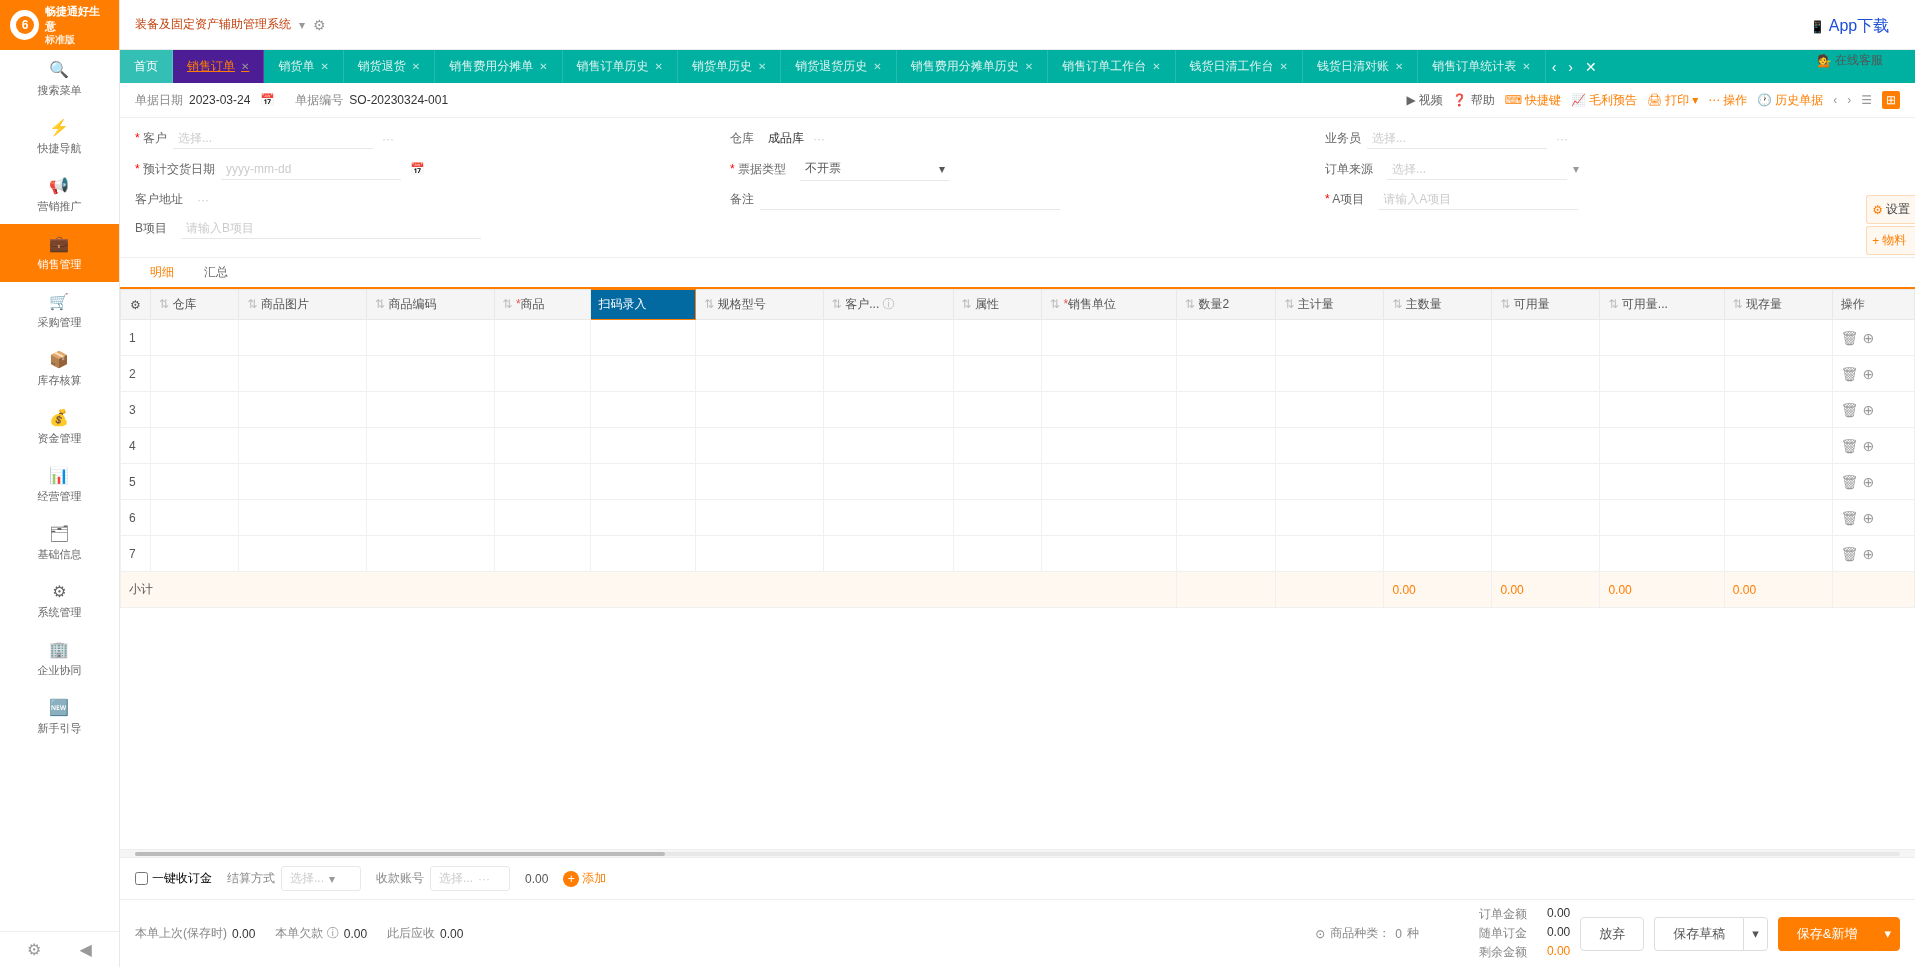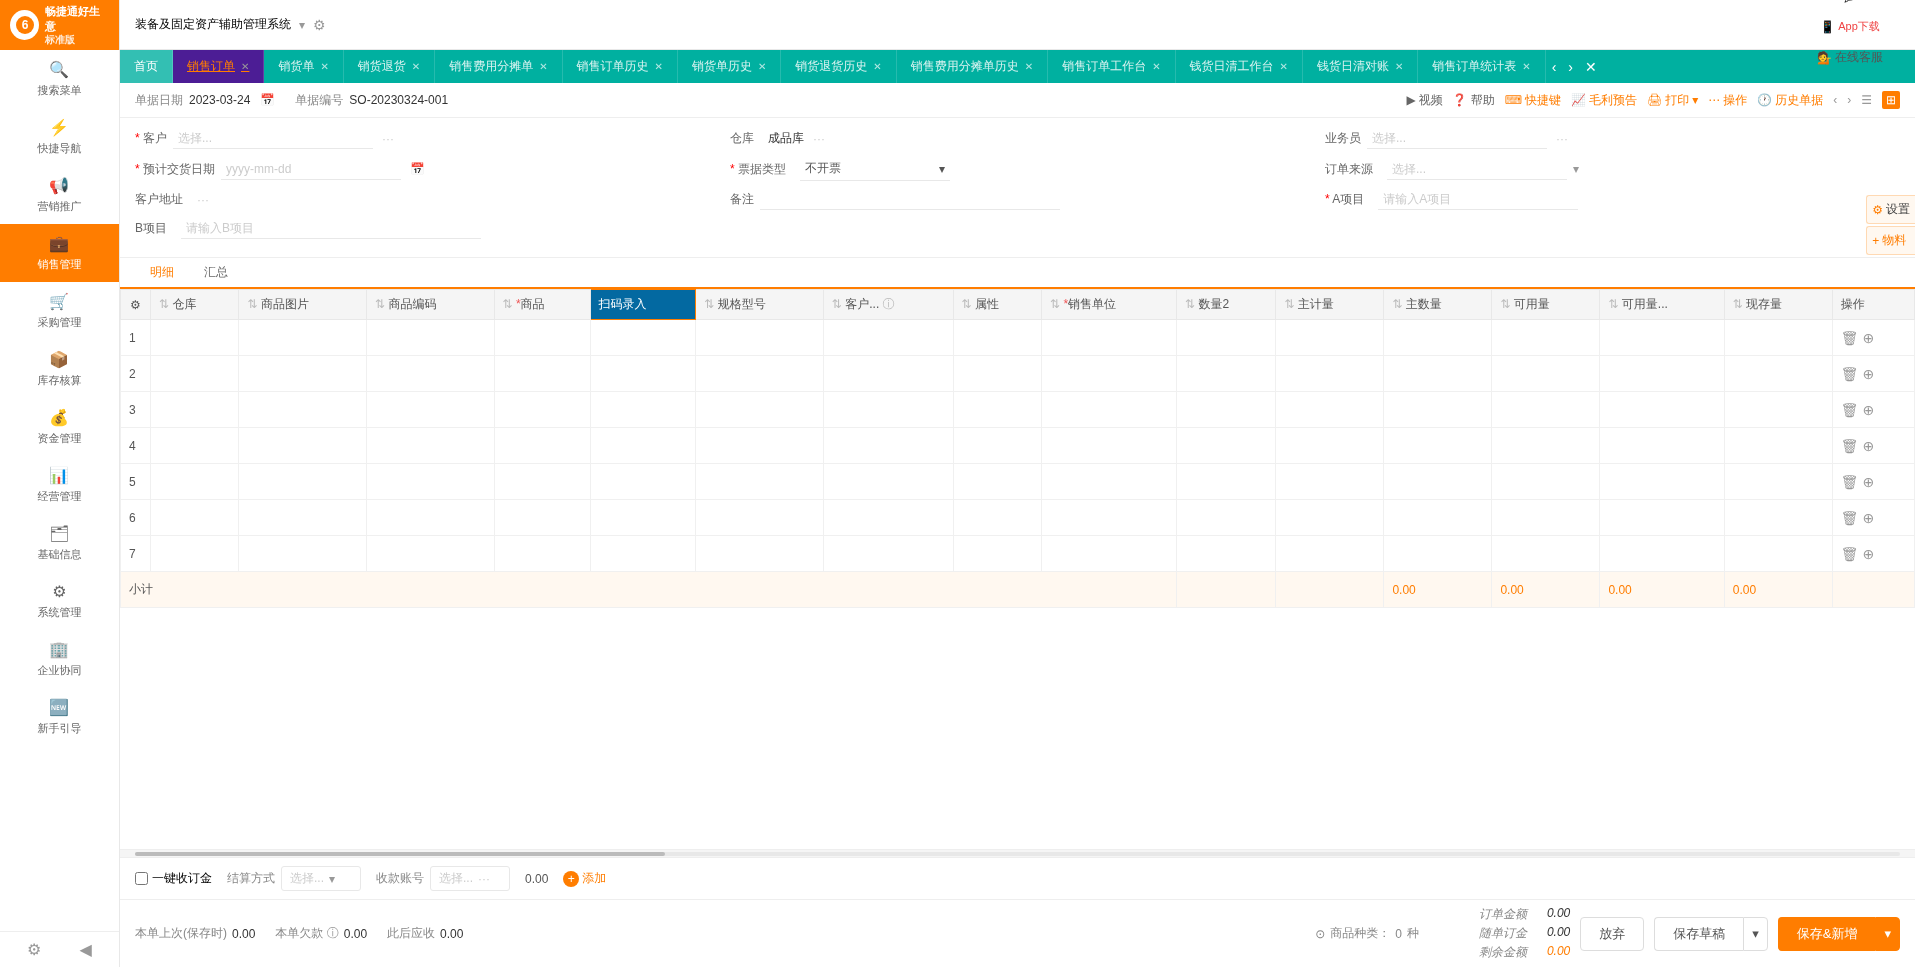--- a/index.html
+++ b/index.html
@@ -170,33 +170,33 @@
   <div class="sidebar-bottom">
     <span class="sidebar-bottom-icon">⚙</span>
     <span class="sidebar-bottom-icon">◀</span>
   </div>
 </div>
 
 <div class="main">
 
   <div class="top-bar">
     <div class="top-bar-title">
-      <span style="color:#000000;">装备及固定资产辅助管理系统</span>
+      <span style="color:#c2410c;">装备及固定资产辅助管理系统</span>
       <span style="color:#999; cursor:pointer;">▾</span>
       <span style="color:#999; cursor:pointer; font-size:14px;">⚙</span>
     </div>
     <div class="top-bar-actions">
       <button class="solution-btn">体验行业方案</button>
       <div class="top-bar-icon" style="position:relative;">
         <span>💬</span>
         <span class="badge">9</span>
       </div>
       <div class="top-bar-icon" style="display:flex;align-items:center;gap:3px;">
         <span>📱</span>
-        <span style="font-size:11px;color:#ef4444;">App下载</span>
+        <span style="font-size:16px;color:#1d4ed8;">App下载</span>
       </div>
       <div class="top-bar-icon" style="display:flex;align-items:center;gap:3px;">
         <span>💁</span>
         <span style="font-size:12px;color:#555;">在线客服</span>
       </div>
       <div class="user-info">
         <div class="user-avatar">👤</div>
         <span>用户</span>
       </div>
     </div>
@@ -684,21 +684,21 @@
           <span class="value">0.00</span>
         </div>
       </div>
       <div style="margin-left:auto; display:flex; align-items:center; gap:5px; color:#888;">
         <span>⊙</span>
         <span>商品种类：</span>
         <span>0</span>
         <span>种</span>
       </div>
       <div style="display:flex; align-items:center; gap:10px; margin-left:20px;">
-        <div style="display:flex; flex-direction:column; gap:2px; text-align:left;font-style:italic;">
+        <div style="display:flex; flex-direction:column; gap:2px; text-align:left;">
           <div style="display:flex; justify-content:space-between; gap:20px;">
             <span style="color:#888;">订单金额</span>
             <span style="color:#333;">0.00</span>
           </div>
           <div style="display:flex; justify-content:space-between; gap:20px;">
             <span style="color:#888;">随单订金</span>
             <span style="color:#333;">0.00</span>
           </div>
           <div style="display:flex; justify-content:space-between; gap:12px;">
             <span style="color:#888;">剩余金额</span>

